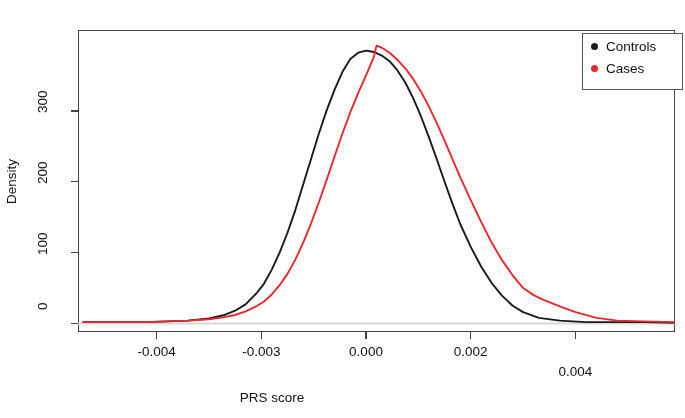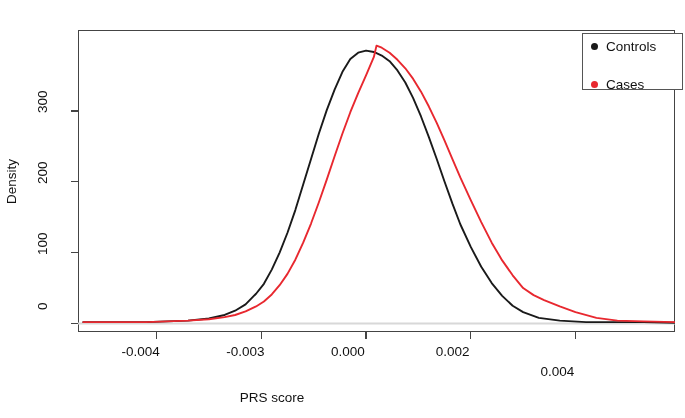--- a/index.html
+++ b/index.html
@@ -23,21 +23,21 @@
   }
   .plot-svg{position:absolute;left:78px;top:30px;width:597px;height:302px;}
 
   
   .tick-mark{position:absolute;background:#444;}
   .xtick{width:1.4px;height:7px;}
   .ytick{height:1.4px;width:7px;}
 
   .xtick-label{
     position:absolute;font-size:13.5px;color:#111;
-    width:70px;
+    text-align:center;width:70px;
   }
   .ytick-label{
     position:absolute;font-size:13.5px;color:#111;
     width:40px;text-align:right;
     transform-origin:center center;
   }
   .ylab-rot{transform:rotate(-90deg);}
 
   .axis-title-x{
     position:absolute;left:0;top:390px;width:544px;
@@ -51,21 +51,21 @@
 
   
   .legend-box{
     position:absolute;left:582px;top:33px;width:101px;height:57px;
     border:1.4px solid #555;background:#fff;box-sizing:border-box;
   }
   .legend-row{
     position:absolute;left:8px;display:flex;align-items:center;gap:8px;
   }
   .legend-row.r0{top:6px;}
-  .legend-row.r1{top:44px;}
+  .legend-row.r1{top:28px;}
   .legend-dot{
     width:7px;height:7px;border-radius:50%;display:inline-block;flex:none;
   }
   .legend-text{font-size:13.5px;color:#111;line-height:1;}
 </style>
 </head>
 <body>
 
 <div id="chart-root">
 

